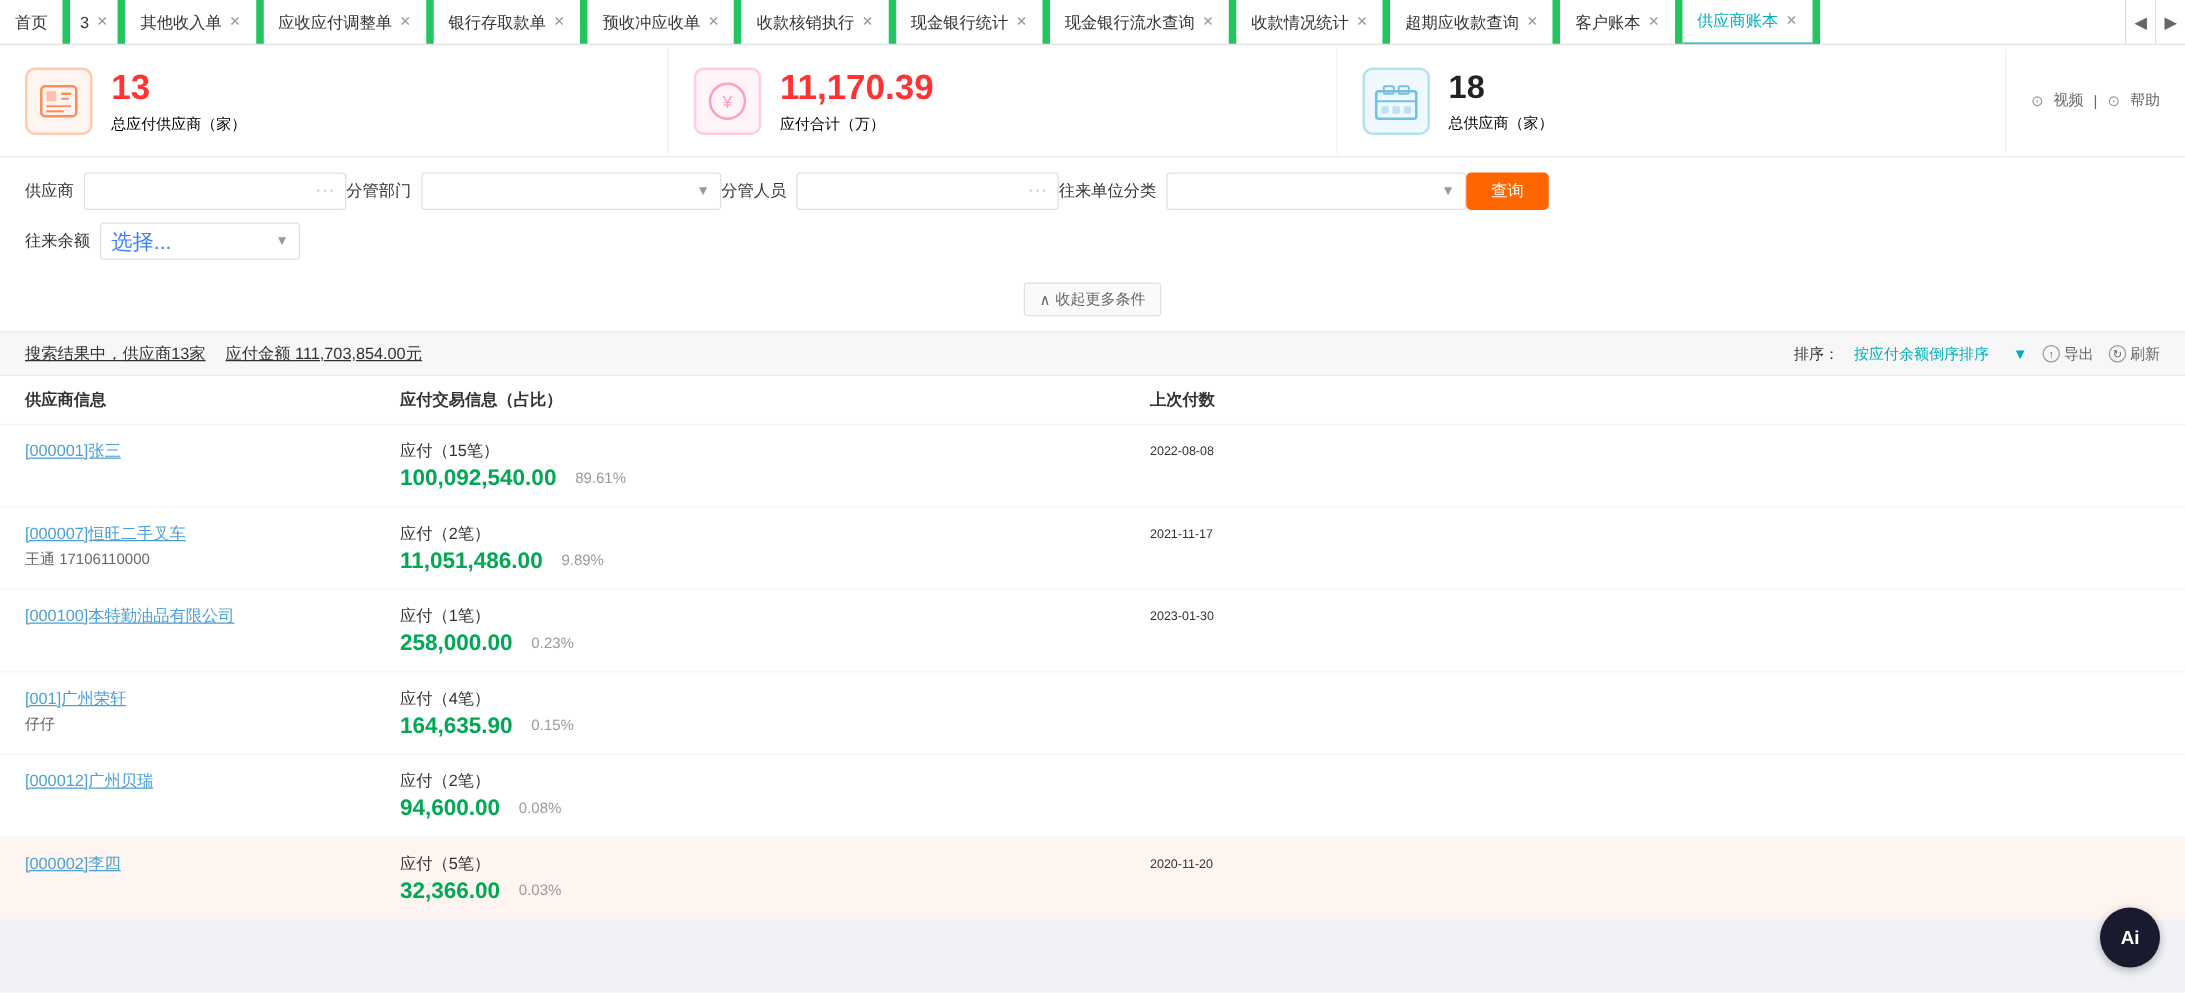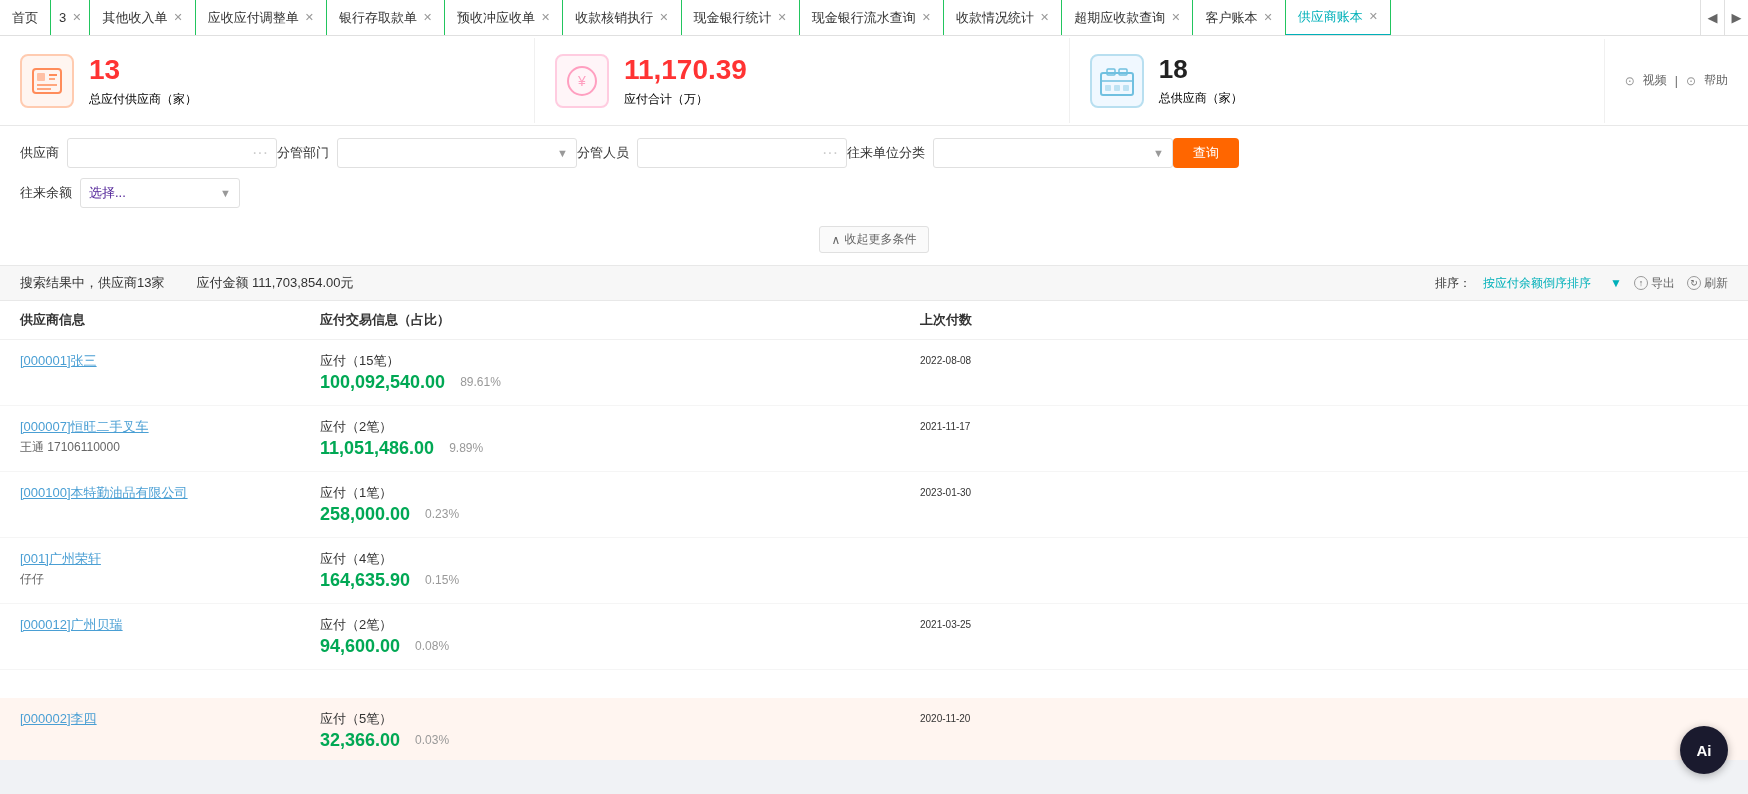--- a/index.html
+++ b/index.html
@@ -15,21 +15,21 @@
       padding: 0;
       overflow: hidden;
     }
     .nav-tab {
       display: flex;
       align-items: center;
       padding: 0 12px;
       height: 36px;
       font-size: 13px;
       color: #333;
-      border-right: 1px solid #22c55e;
+      border-right: 6px solid #22c55e;
       cursor: pointer;
       white-space: nowrap;
       flex-shrink: 0;
     }
     .nav-tab.active { color: #00b0b9; border-bottom: 2px solid #00b0b9; }
     .nav-tab .close-btn {
       margin-left: 6px;
       color: #999;
       font-size: 11px;
       cursor: pointer;
@@ -173,21 +173,21 @@
       display: flex;
       align-items: center;
       border: 1px solid #e0e0e0;
       border-radius: 3px;
       padding: 4px 8px;
       min-width: 160px;
       height: 30px;
       background: #fff;
       cursor: pointer;
     }
-    .balance-select span { color: #4c1d95; font-size: 13px; }
+    .balance-select span { color: #3b82f6; font-size: 17px; }
     .balance-select .arrow { color: #999; font-size: 11px; margin-left: auto; }
     .collapse-btn {
       display: flex;
       align-items: center;
       justify-content: center;
       gap: 4px;
       color: #666;
       font-size: 12px;
       cursor: pointer;
       padding: 4px 12px;
@@ -202,21 +202,21 @@
     .results-bar {
       display: flex;
       align-items: center;
       justify-content: space-between;
       padding: 8px 20px;
       background: #f7f7f7;
       border-bottom: 1px solid #e8e8e8;
       font-size: 13px;
       color: #333;
     }
-    .results-left { display: flex; align-items: flex-end; gap: 32px; }
+    .results-left { display: flex; align-items: flex-end; gap: 16px; text-decoration: underline; }
     .results-right {
       display: flex;
       align-items: center;
       gap: 12px;
       font-size: 12px;
       color: #666;
     }
     .sort-label { color: #333; }
     .sort-select {
       color: #00b0b9;
@@ -260,21 +260,21 @@
     .col-transaction { flex: 0 0 600px; }
     .col-lastpay { flex: 1; }
 
     .table-row {
       display: flex;
       padding: 12px 20px;
       border-bottom: 1px solid #f5f5f5;
       align-items: flex-start;
       font-size: 13px;
     }
-    .table-row.highlighted { background: #fff5f0; margin-top: 28px; }
+    .table-row.highlighted { background: #fff5f0; }
 
     .supplier-link {
       color: #4a9fd4;
       text-decoration: underline;
       cursor: pointer;
     }
     .supplier-sub {
       color: #666;
       font-size: 12px;
       margin-top: 3px;
@@ -581,23 +581,20 @@
           <span class="supplier-link">[000012]广州贝瑞</span>
         </div>
       </div>
       <div class="col-transaction">
         <div class="transaction-label">应付（2笔）</div>
         <div class="transaction-row">
           <span class="transaction-amount">94,600.00</span>
           <span class="transaction-percent">0.08%</span>
         </div>
       </div>
-      <div class="col-lastpay">
-        <span class="last-pay-date">2021-03-25</span>
-      </div>
     </div>
 
     <div class="table-row highlighted">
       <div class="col-supplier">
         <div>
           <span class="supplier-link">[000002]李四</span>
         </div>
       </div>
       <div class="col-transaction">
         <div class="transaction-label">应付（5笔）</div>

